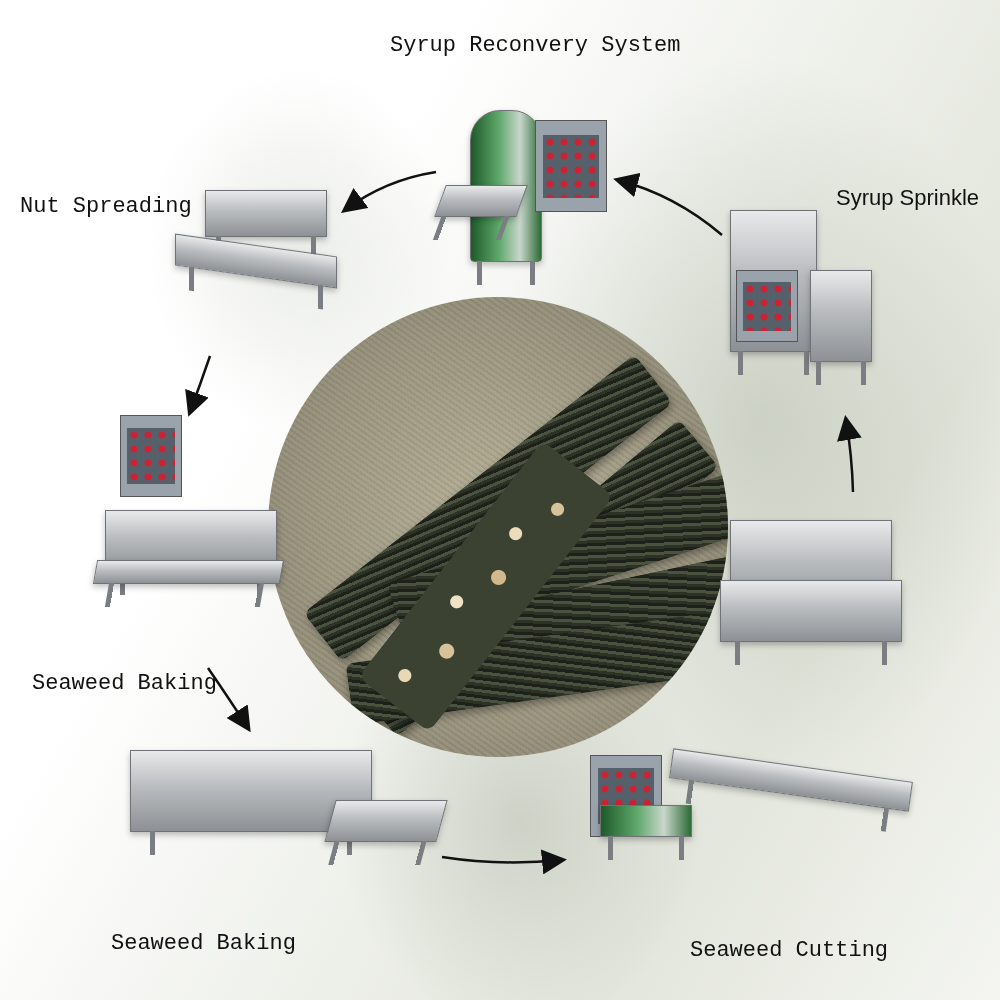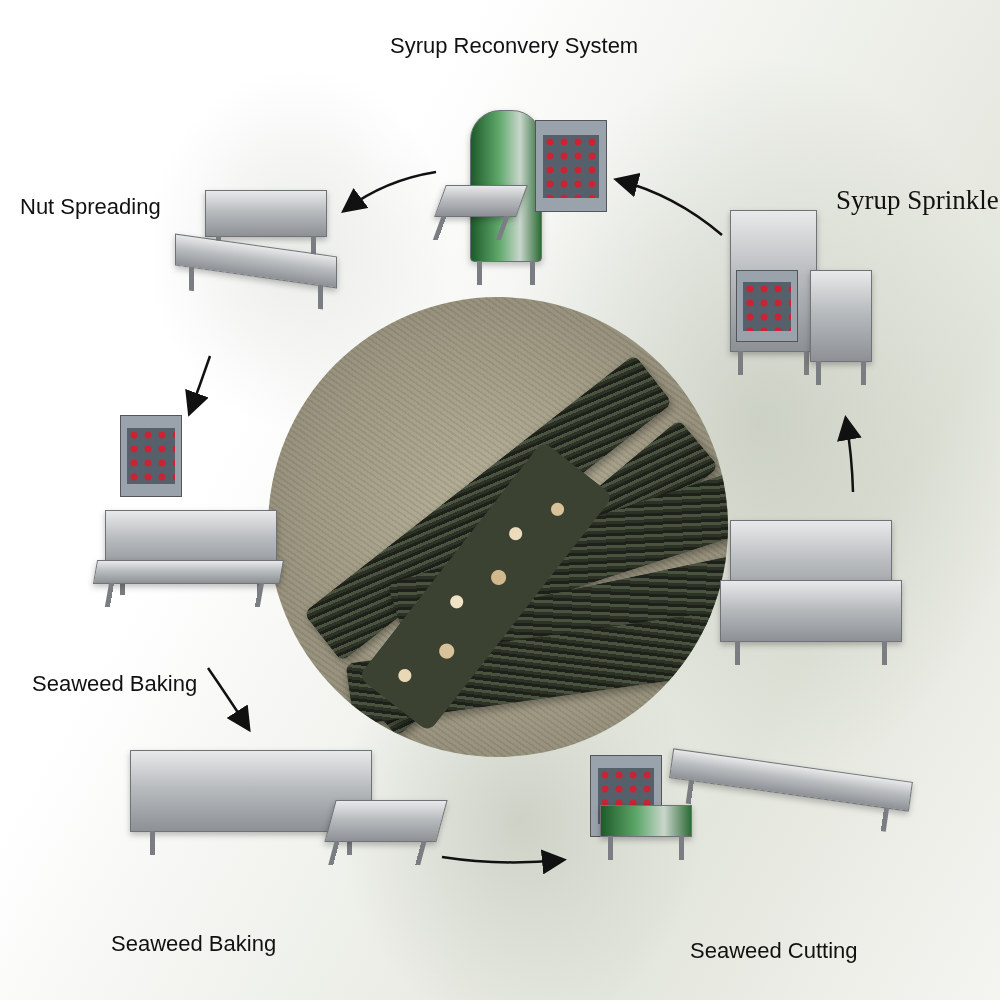--- a/index.html
+++ b/index.html
@@ -60,23 +60,23 @@
   }
   .panel::before {
     content: ""; position: absolute; left: 10%; top: 15%; width: 80%; height: 70%;
     background:
       radial-gradient(circle, #c23 0 3px, transparent 4px) 0 0/14px 14px,
       #56606a;
   }
   .green { background: linear-gradient(90deg, #1e5a2a, #5fa86b 40%, #c9d6cc 70%, #2d6b36); }
   .label {
     position: absolute; color: #111; font-size: 22px; white-space: nowrap;
-    font-family: Liberation Sans, sans-serif; letter-spacing: 0px;
+    font-family: Liberation Mono, monospace; letter-spacing: 0px;
   }
-  .label.serif { font-family: Liberation Serif, serif; font-size: 27px; }
+  .label.serif { font-family: Liberation Sans, sans-serif; font-size: 22px; }
   svg.arrows { position: absolute; left: 0; top: 0; }
 </style>
 </head>
 <body>
 
 <div class="bg-wash"></div>
 
 <div class="center-photo">
   <div class="strip" style="left:10px;top:180px;width:420px;transform:rotate(-38deg);"></div>
   <div class="strip" style="left:60px;top:250px;width:420px;transform:rotate(-40deg);"></div>

